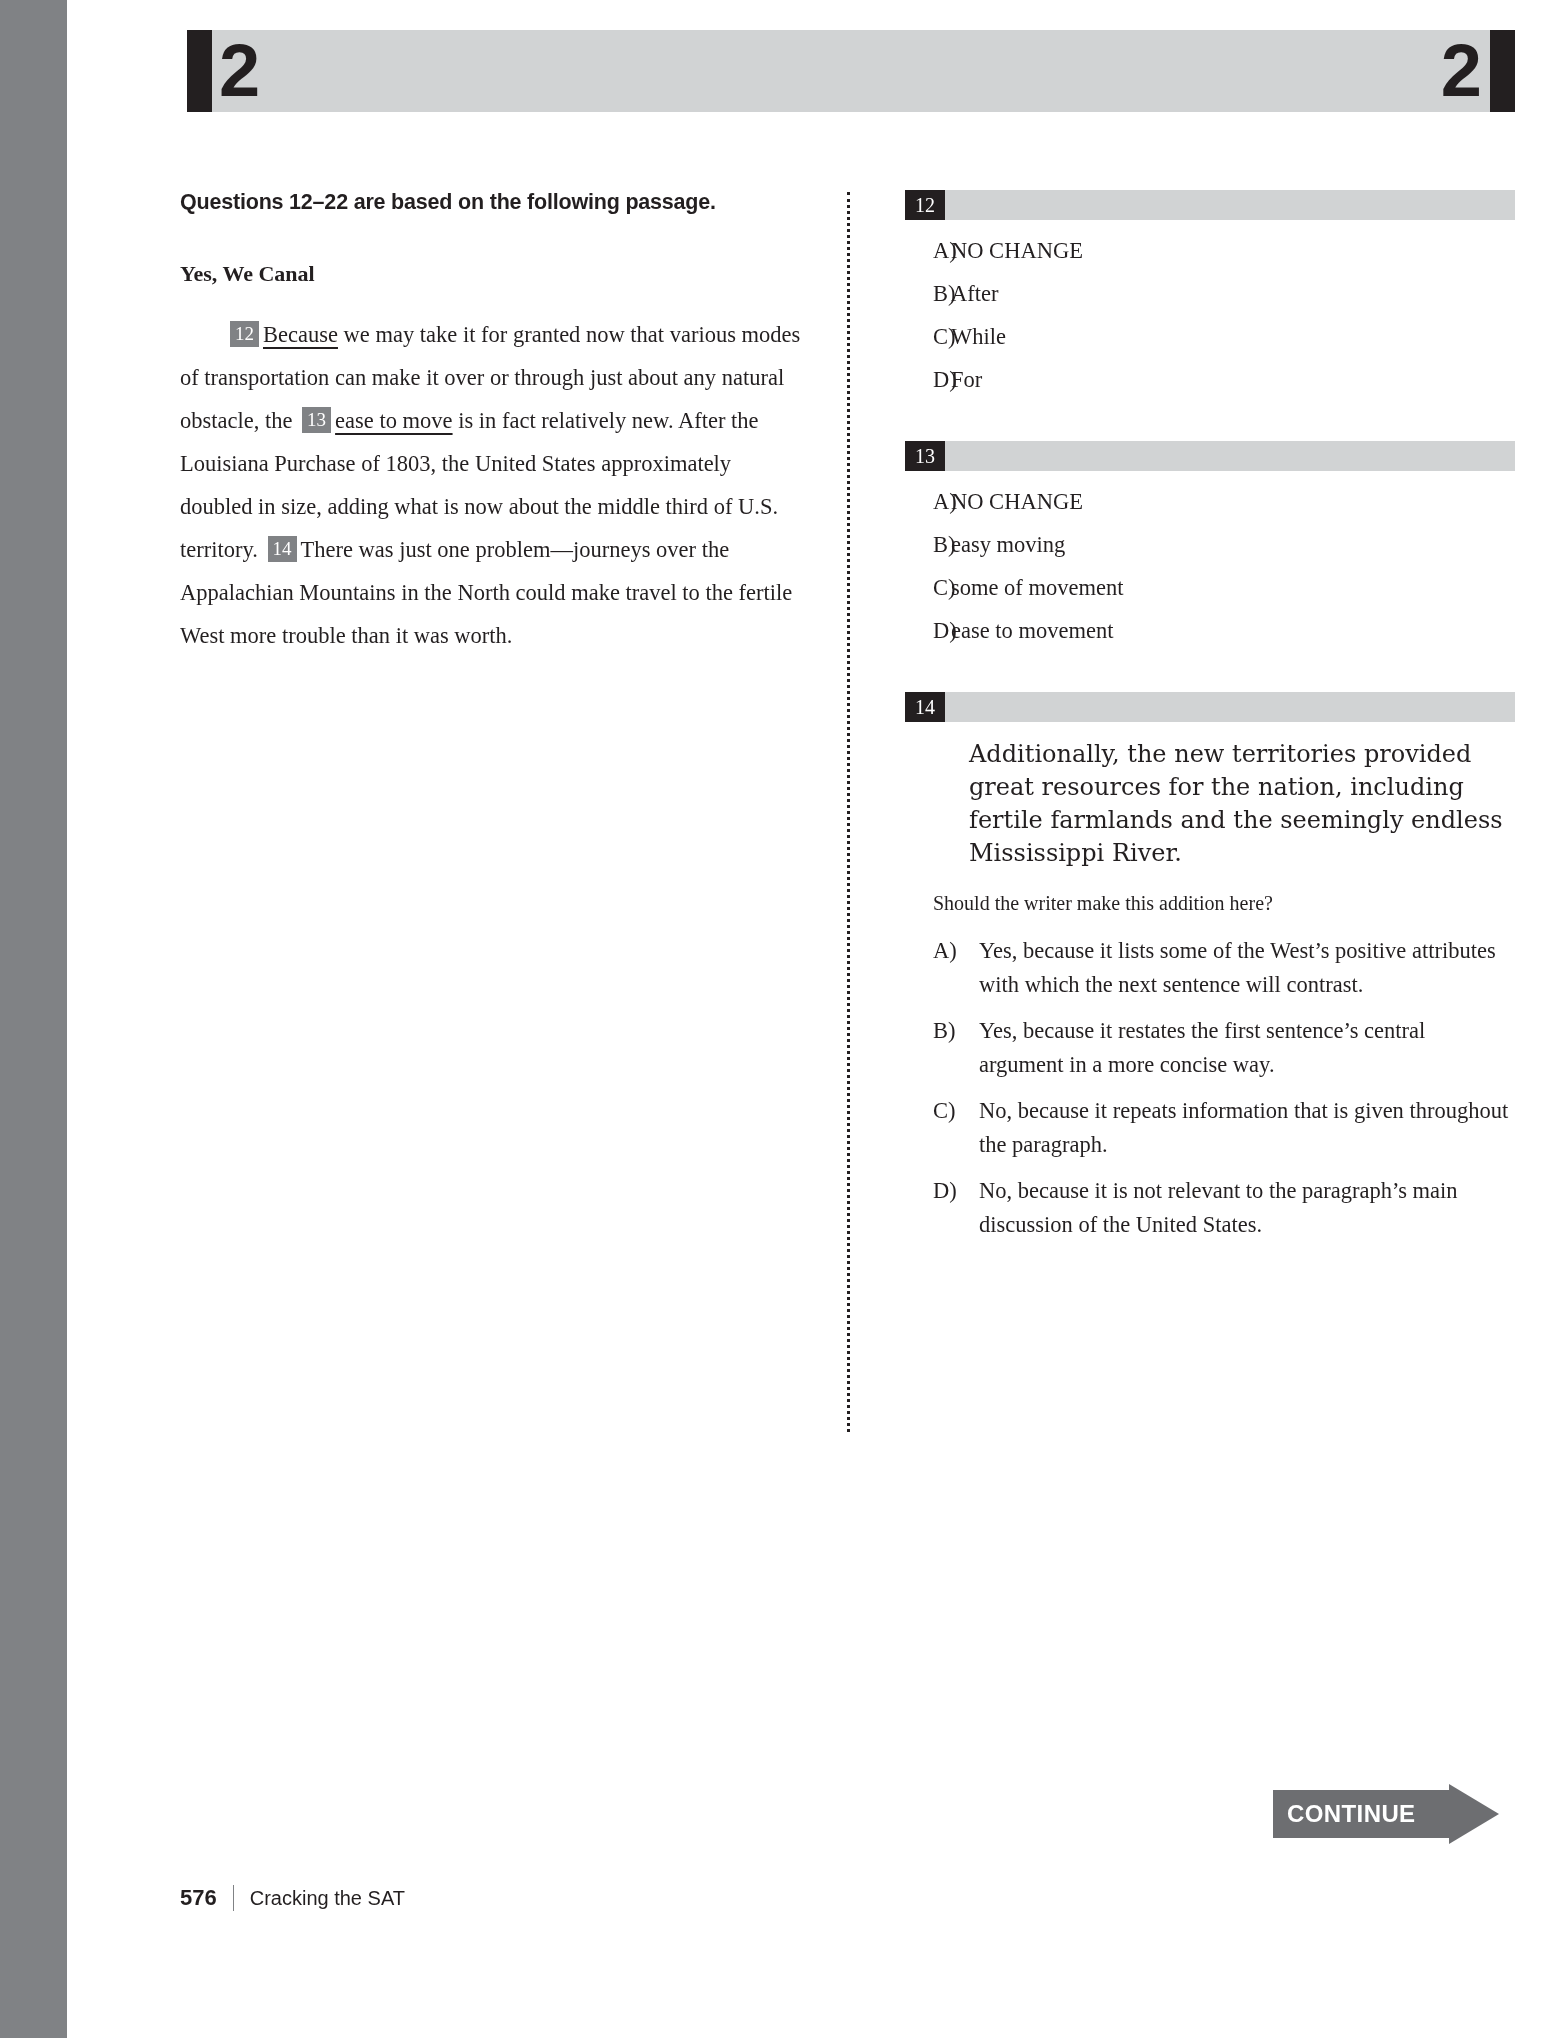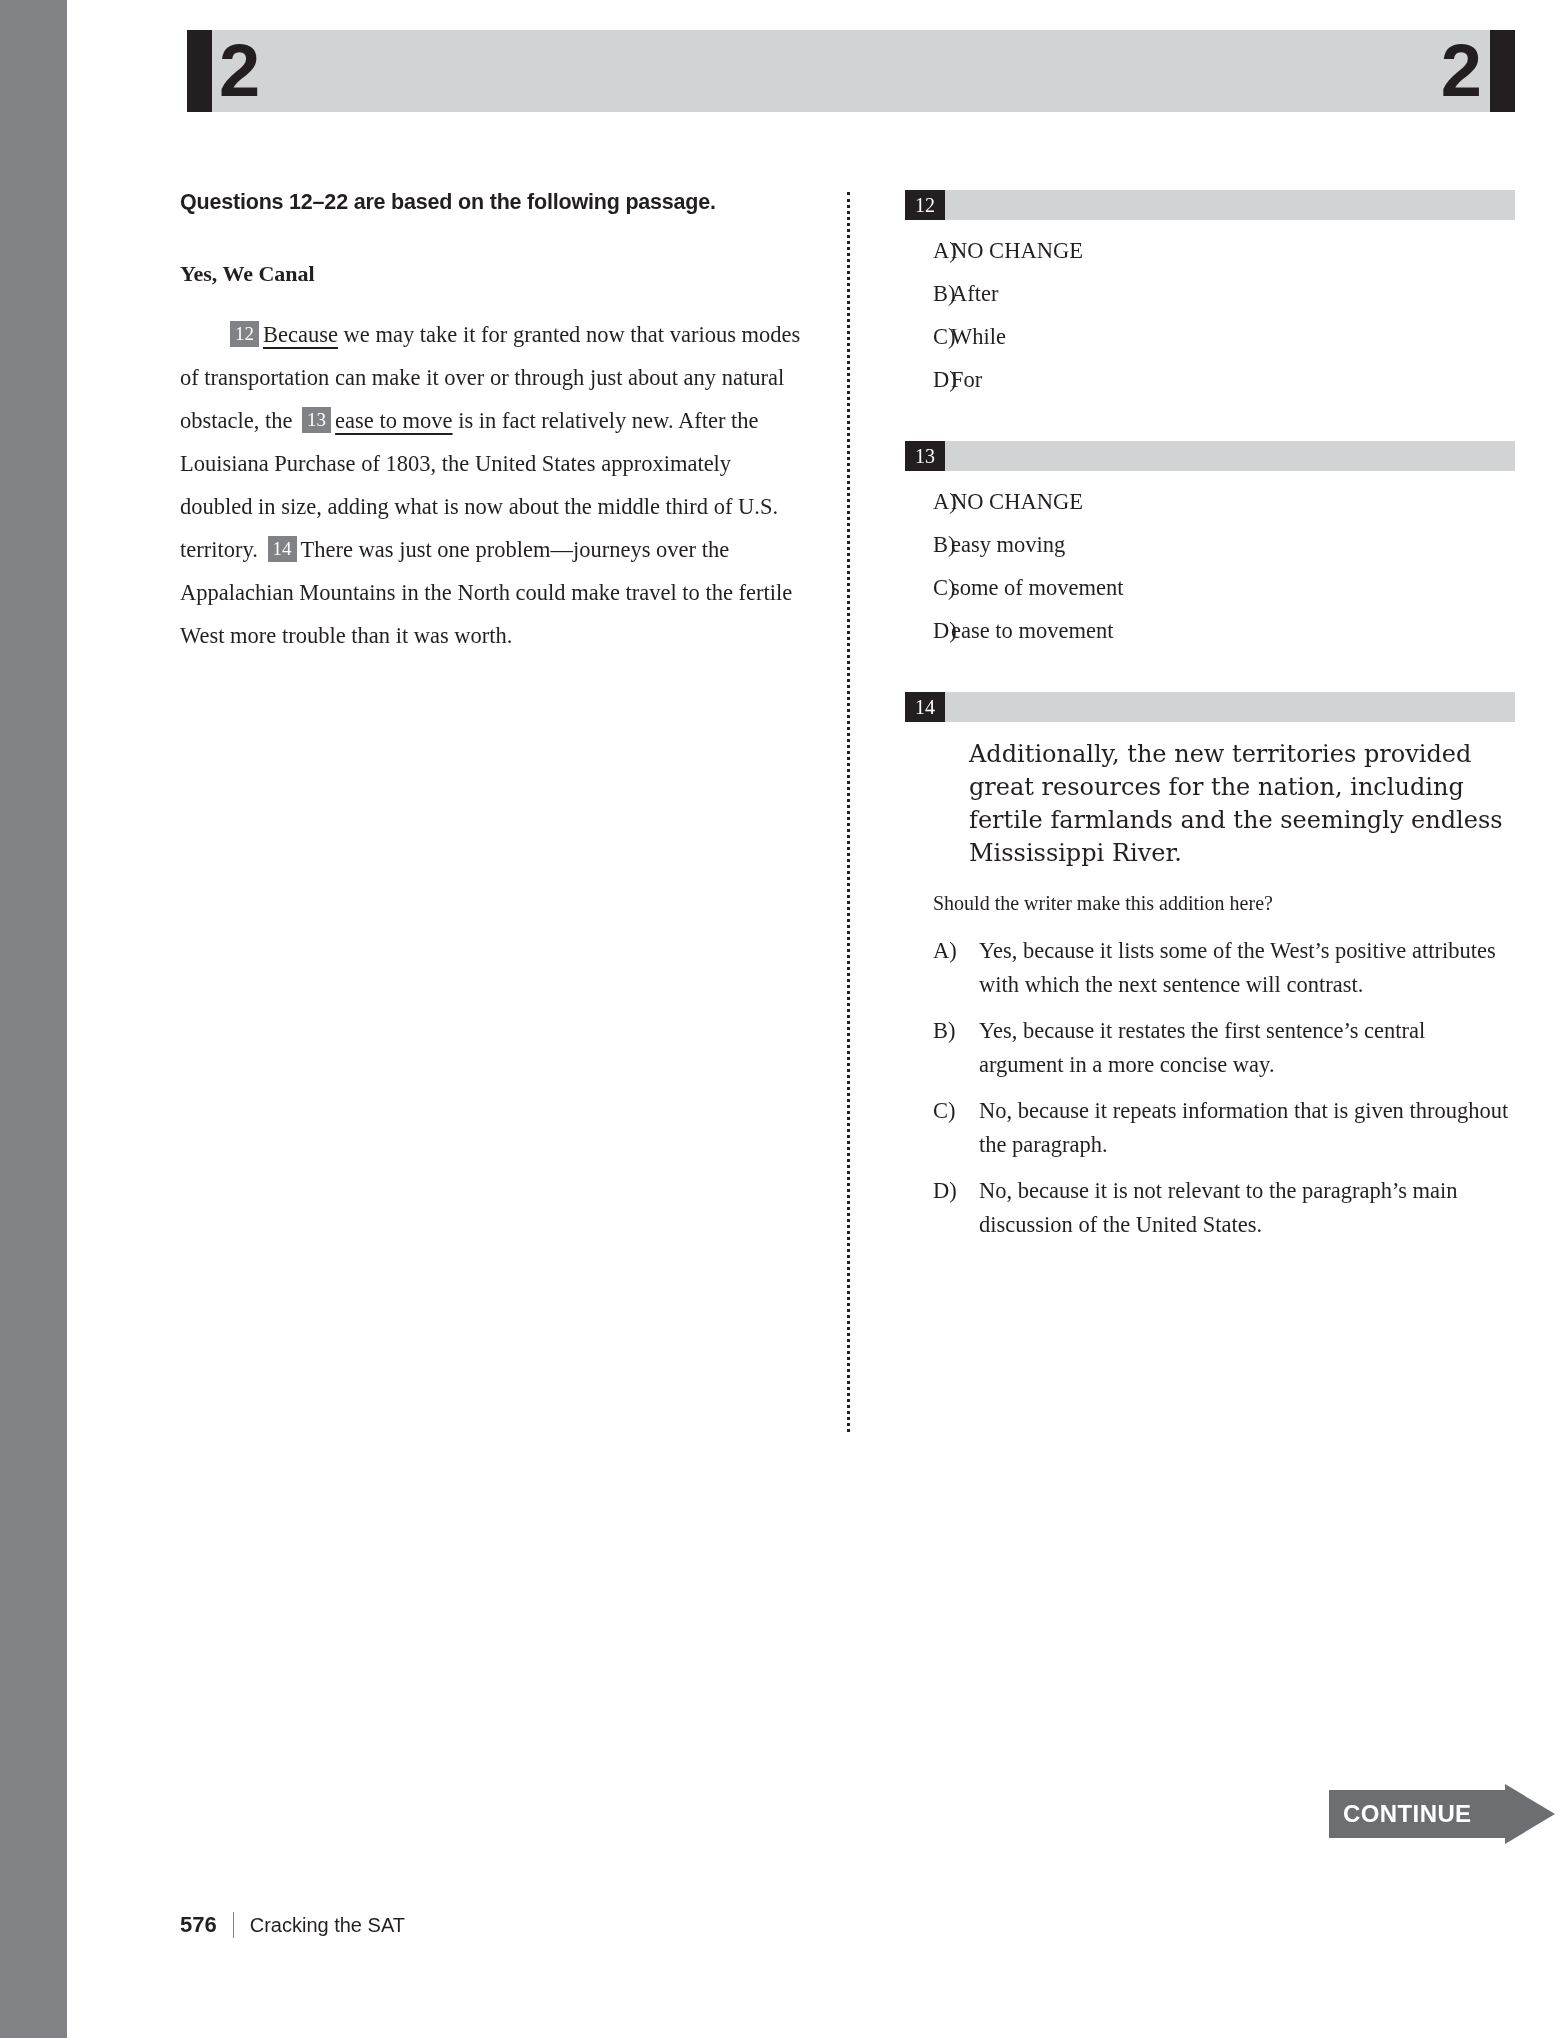--- a/index.html
+++ b/index.html
@@ -195,21 +195,21 @@
     color: #231f20;
     margin: 16px 0 0 28px;
   }
   .choices.wide li .letter { padding-left: 0; width: 46px; }
   .choices.wide { margin-left: 28px; }
   .choices.wide li { margin-bottom: 12px; }
 
   
   .continue {
     position: absolute;
-    left: 1262px; top: 1790px;
+    left: 1206px; top: 1790px;
     width: 226px; height: 48px;
   }
   .continue .body {
     position: absolute;
     left: 0; top: 0;
     width: 176px; height: 48px;
     background: #6d6e71;
   }
   .continue .arrow {
     position: absolute;
@@ -232,21 +232,20 @@
   }
 
   
   .footer {
     position: absolute;
     left: 113px; top: 1885px;
     display: flex;
     align-items: center;
     font-family: "Liberation Sans", sans-serif;
     color: #231f20;
-    margin-top: 27px;
   }
   .footer .pageno {
     font-weight: bold;
     font-size: 22px;
   }
   .footer .sep {
     width: 1px;
     height: 26px;
     background: #808285;
     margin: 0 16px;

